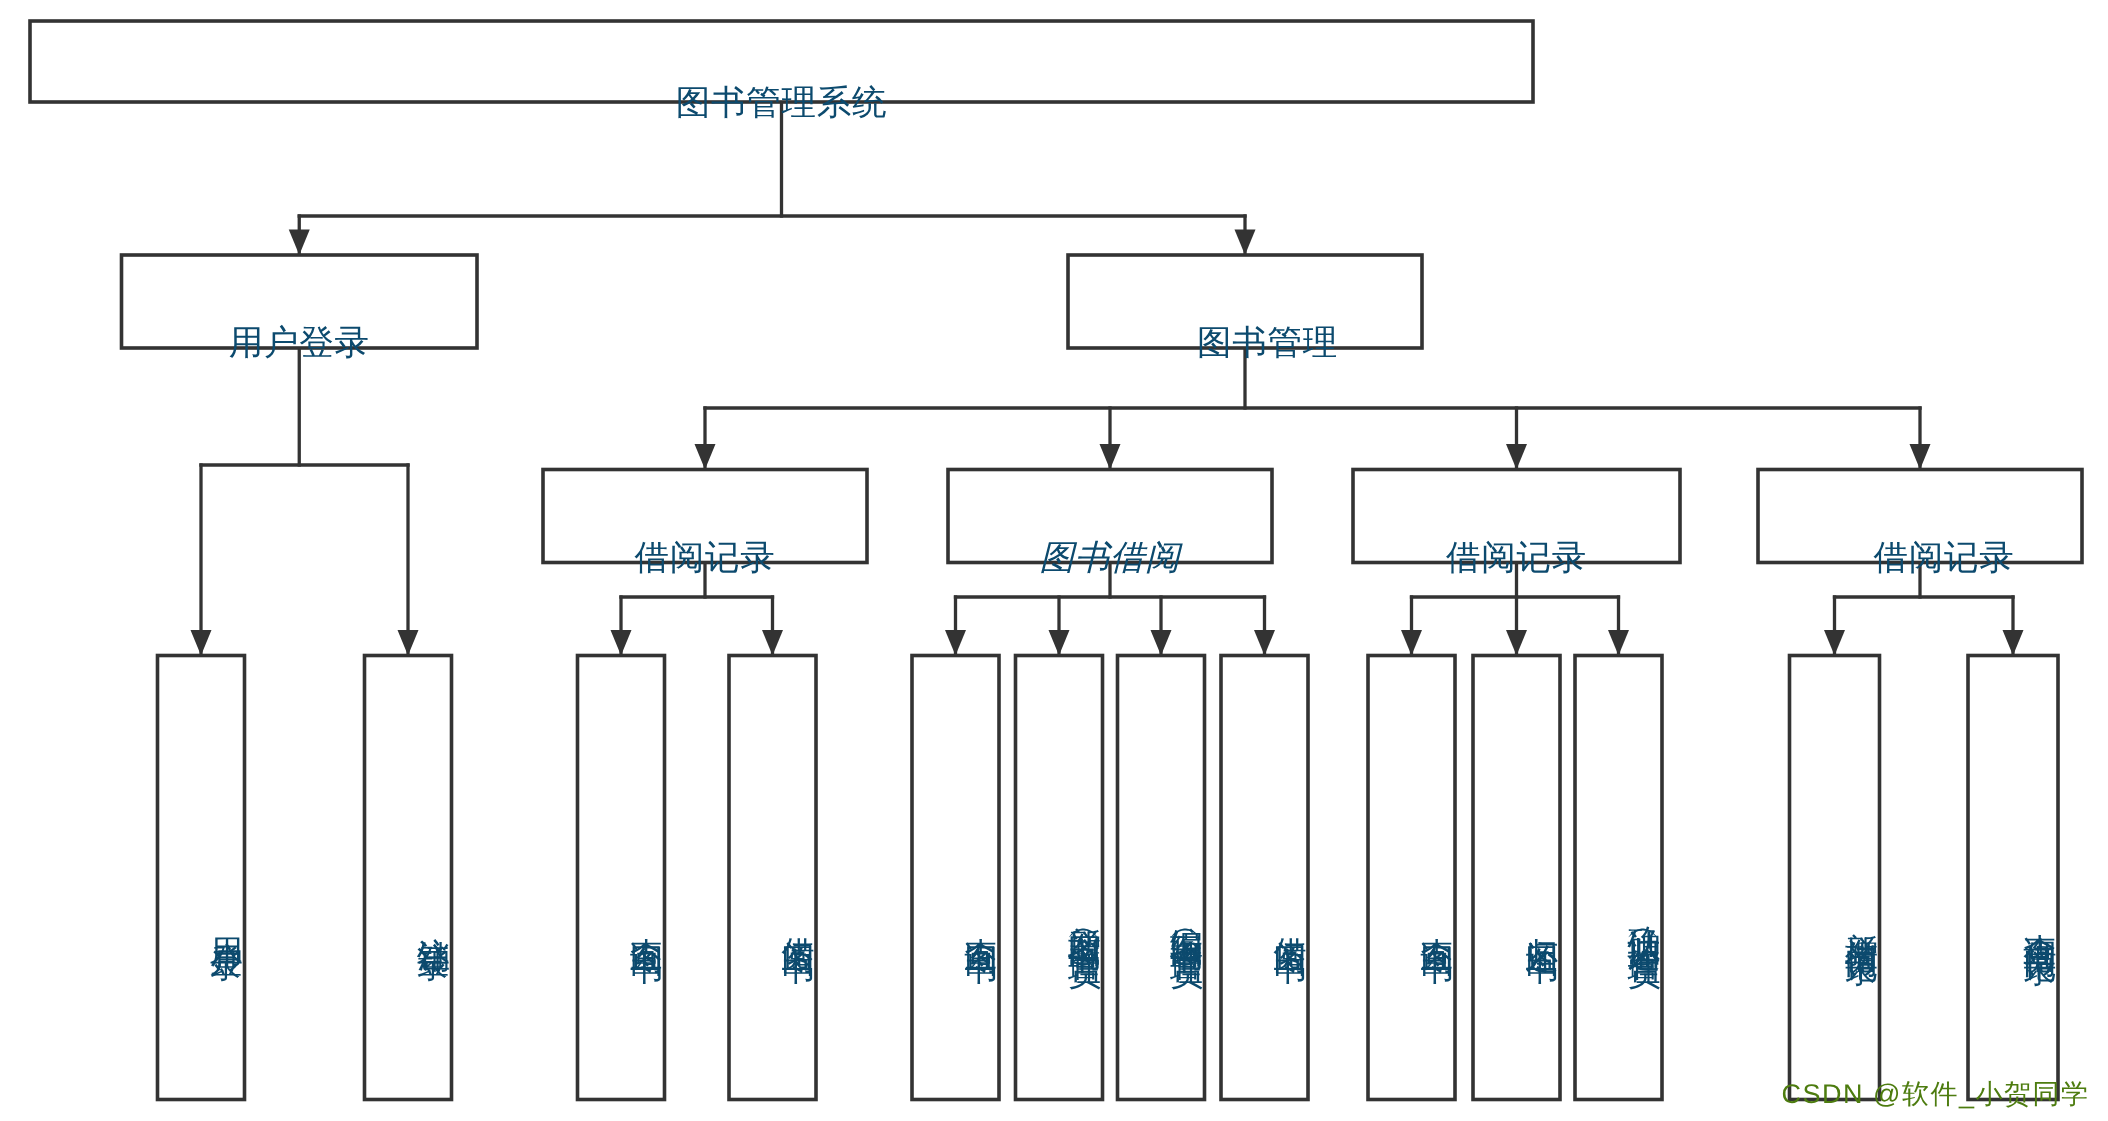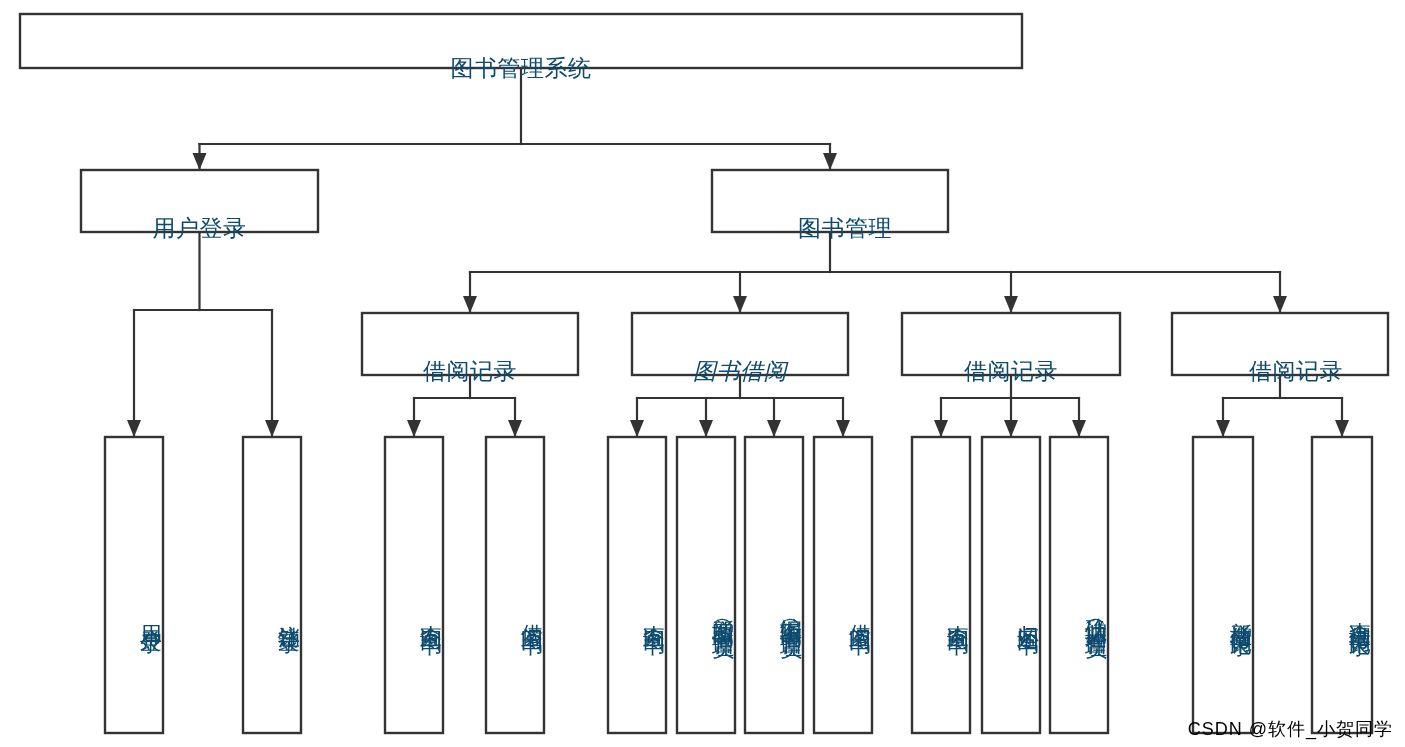--- a/index.html
+++ b/index.html
@@ -66,21 +66,21 @@
     padding-top: 6px;
     padding-bottom: 6px;
     align-items: flex-start;
     justify-content: center;
   }
   .watermark {
     position: absolute;
     right: 12px;
     bottom: 6px;
     font-size: 18px;
-    color: #000000;
+    color: #4d7c0f;
     font-family: "Liberation Sans", "DejaVu Sans", sans-serif;
     white-space: nowrap;
     letter-spacing: 1px;
   }
 </style>
 </head>
 <body>
 
 <div id="diagram-root">
 

